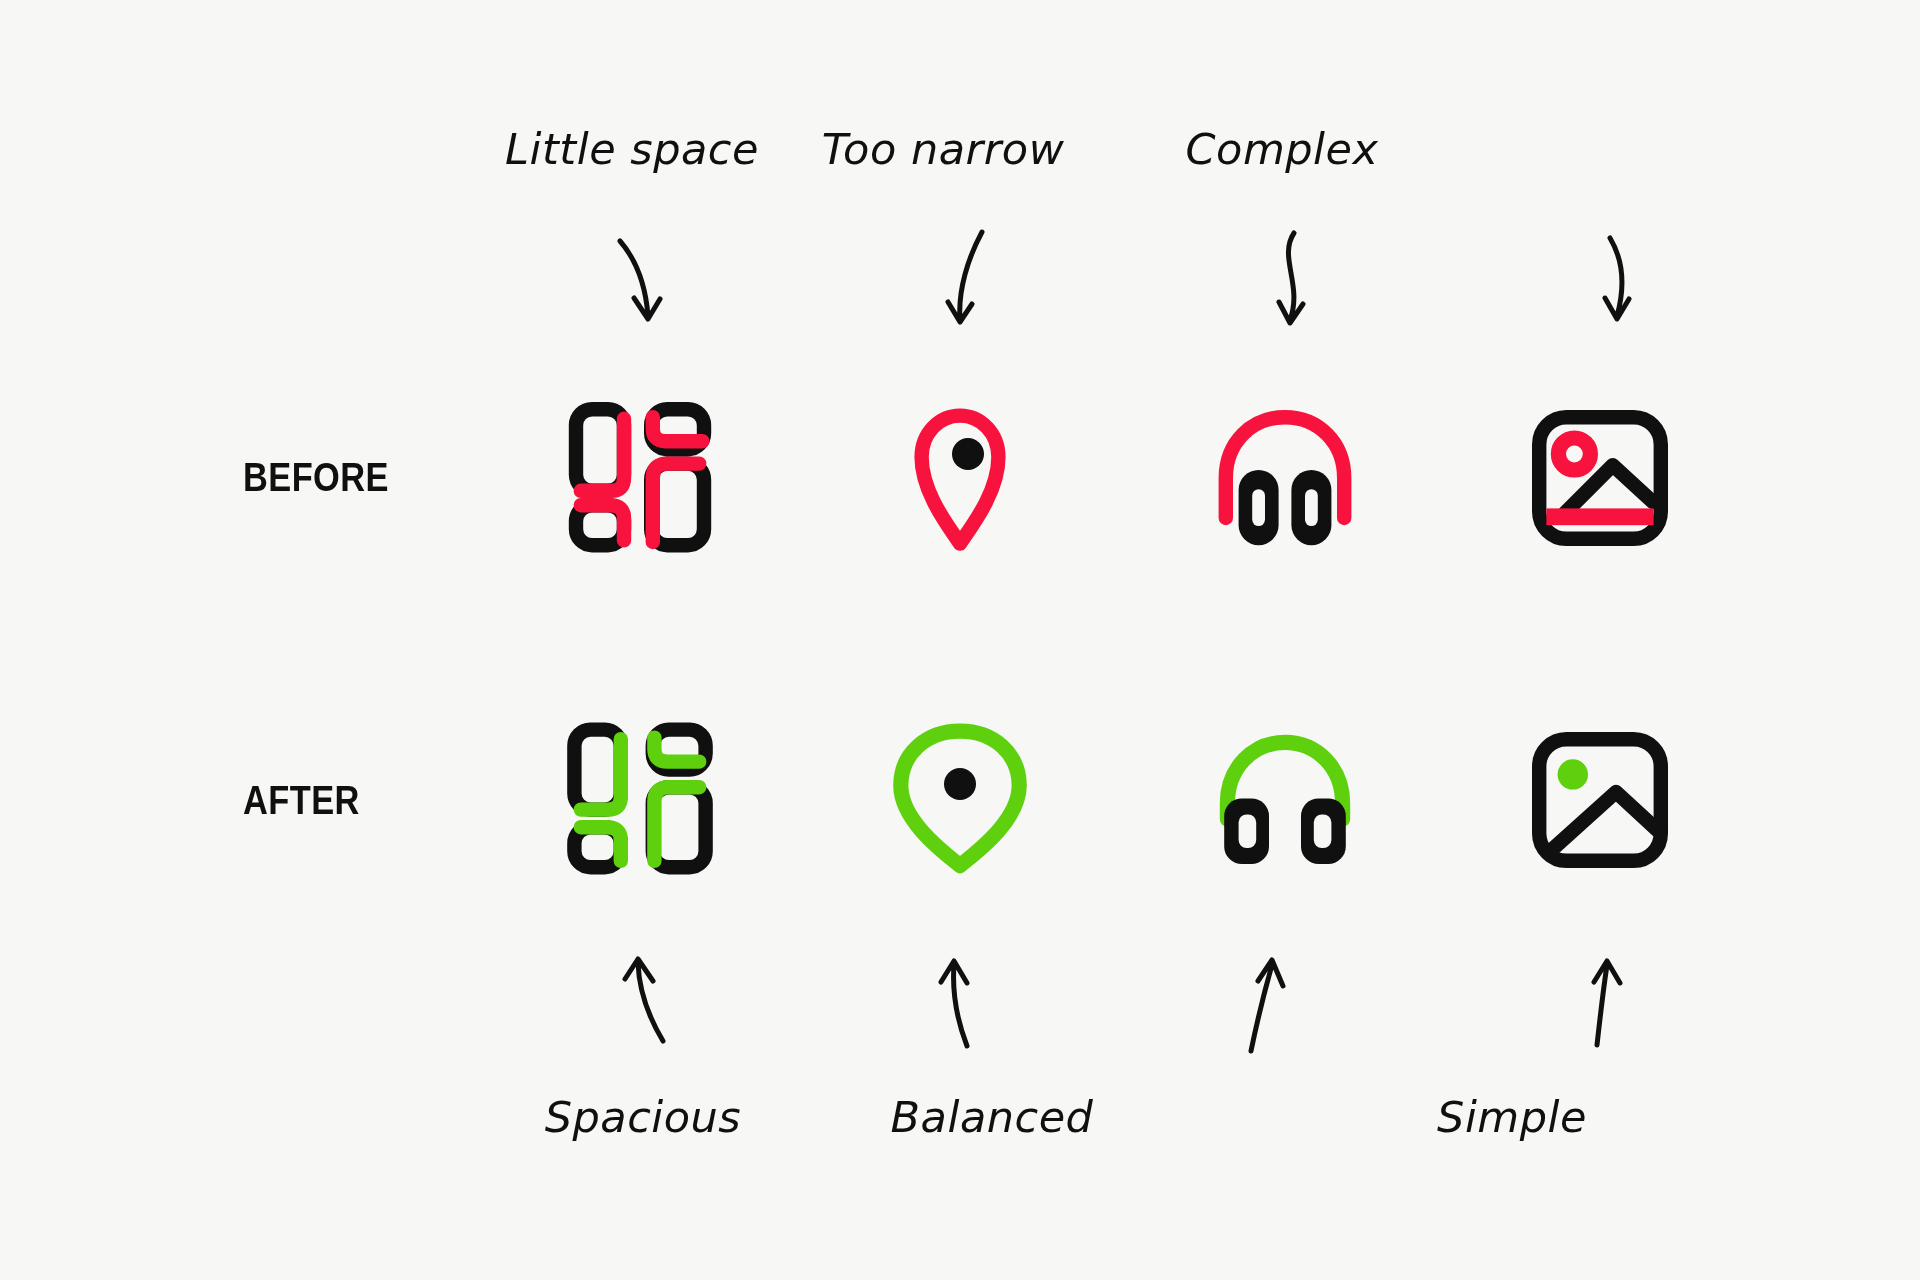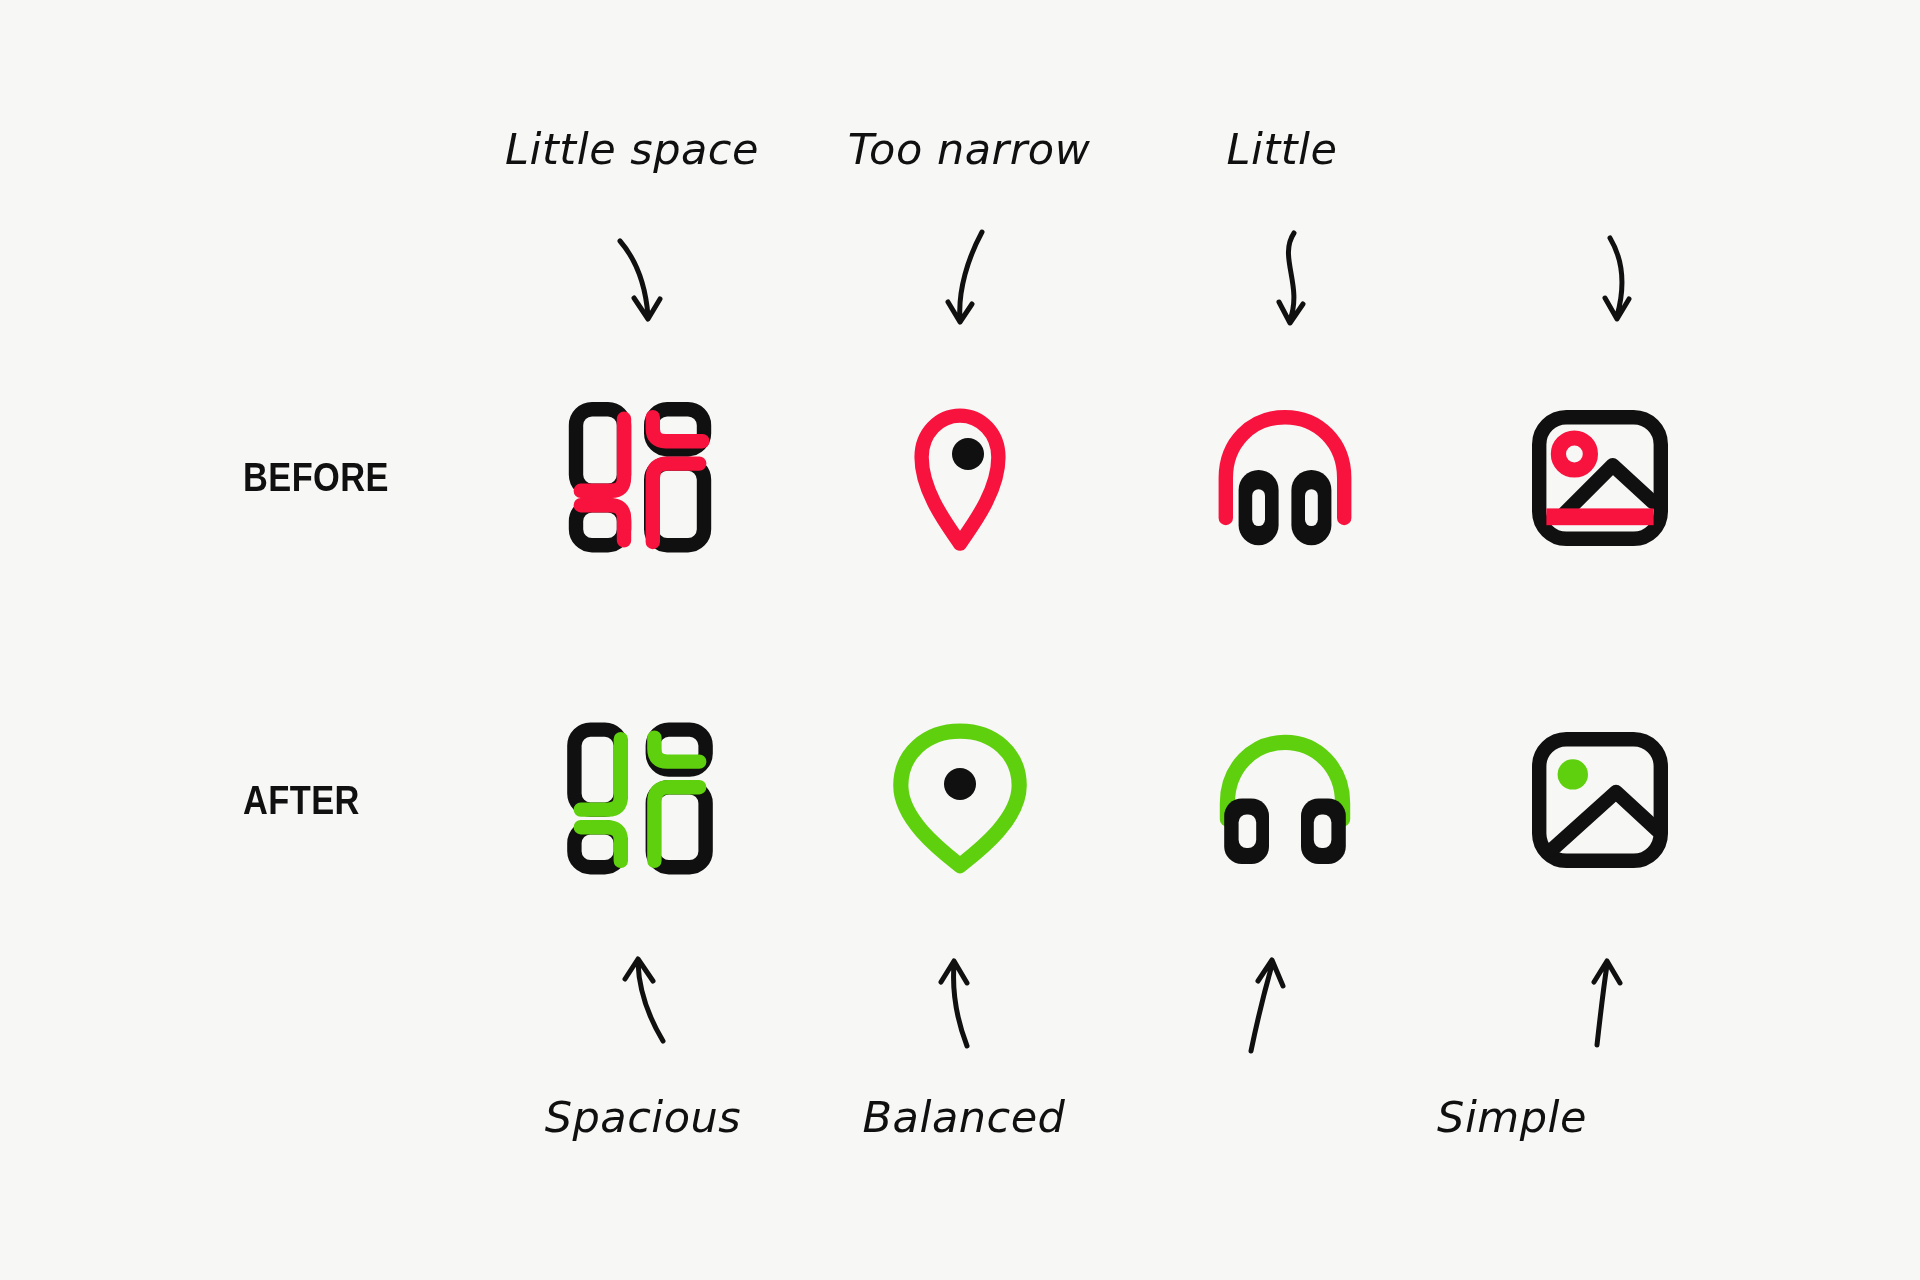--- a/index.html
+++ b/index.html
@@ -46,22 +46,22 @@
   .f-bg{fill:var(--bg,#F7F7F5);}
 
   .overlay{position:absolute;left:0;top:0;width:1920px;height:1280px;pointer-events:none;}
 </style>
 </head>
 <body>
 
 <div class="canvas">
 
   <div class="ann top" style="left:632px">Little space</div>
-  <div class="ann top" style="left:969px">Too narrow</div>
-  <div class="ann top" style="left:1282px">Little</div>
+  <div class="ann top" style="left:943px">Too narrow</div>
+  <div class="ann top" style="left:1282px">Complex</div>
 
   <svg class="overlay" viewBox="0 0 1920 1280">
     <g fill="none" stroke="var(--ink,#101010)" stroke-width="5" stroke-linecap="round" stroke-linejoin="round">
       <path d="M620,241 C639,263 646,290 648,316 M634,298 L648,319 L660,299"></path>
       <path d="M982,232 C968,258 958,290 960,319 M948,302 L960,322 L972,304"></path>
       <path d="M1294,233 C1278,257 1303,285 1290,320 M1279,302 L1290,323 L1303,304"></path>
       <path d="M1610,238 C1625,263 1624,291 1617,316 M1605,298 L1617,319 L1629,299"></path>
       <path d="M663,1041 C648,1016 639,990 638,963 M625,979 L638,959 L653,981"></path>
       <path d="M967,1046 C957,1020 952,992 954,965 M941,982 L954,961 L967,983"></path>
       <path d="M1251,1051 C1257,1022 1264,993 1272,965 M1258,981 L1272,960 L1283,986"></path>
@@ -156,16 +156,16 @@
 
   <div class="icon" style="left:1520px;top:720px">
     <svg viewBox="0 0 100 100">
       <rect class="st-ink" fill="none" stroke-width="9" x="12" y="12" width="76" height="76" rx="17"></rect>
       <circle class="f-a2" cx="33" cy="34" r="9.5"></circle>
       <path class="st-ink" fill="none" stroke-width="9" stroke-linecap="round" stroke-linejoin="round" d="M20,81 L60,45 L86,69"></path>
     </svg>
   </div>
 
   <div class="ann bottom" style="left:643px">Spacious</div>
-  <div class="ann bottom" style="left:964px">Balanced</div>
+  <div class="ann bottom" style="left:992px">Balanced</div>
   <div class="ann bottom" style="left:1512px">Simple</div>
 
 </div>
 
 </body></html>

